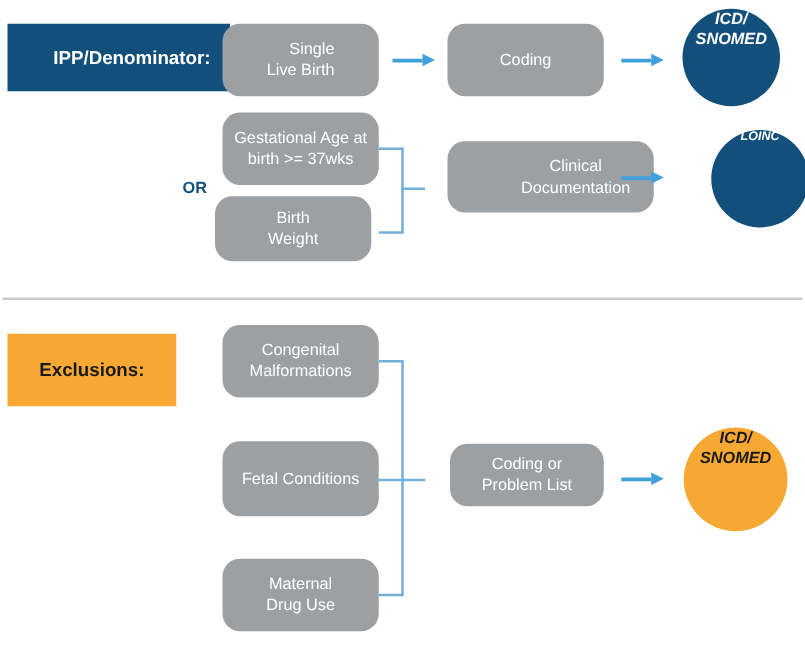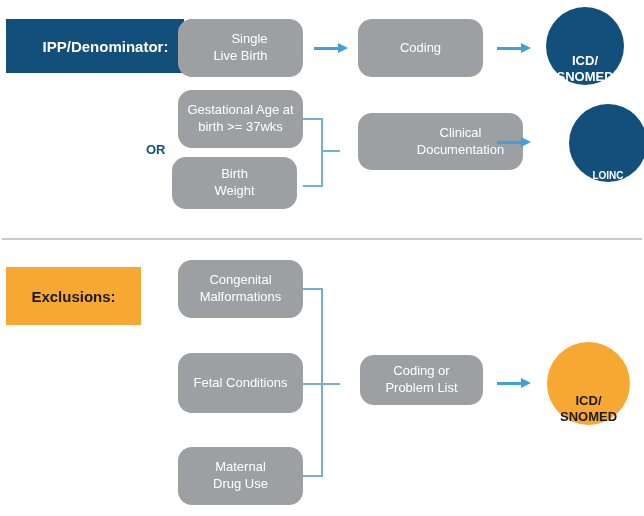--- a/index.html
+++ b/index.html
@@ -25,23 +25,23 @@
     border-radius: 14px;
     color: #ffffff;
     display: flex; align-items: center; justify-content: center;
     text-align: center;
     font-size: 13px; line-height: 1.3;
   }
   .gbox span { white-space: pre-line; }
   .circle {
     position: absolute;
     border-radius: 50%;
-    display: flex; align-items: flex-end; justify-content: center;
+    display: flex; align-items: flex-start; justify-content: center;
     text-align: center;
-    font-weight: bold; font-size: 13px; line-height: 1.25;
+    font-weight: bold; font-size: 13px; line-height: 1.25; font-style: italic;
   }
   .circle span { white-space: pre-line; }
   .circle-navy { background: #124F7B; color: #ffffff; }
   .circle-orange { background: #F7A833; color: #1a1a1a; }
   .arrow {
     position: absolute;
     width: 24px; height: 3px;
     background: #41A0DB;
   }
   .arrow::after {

